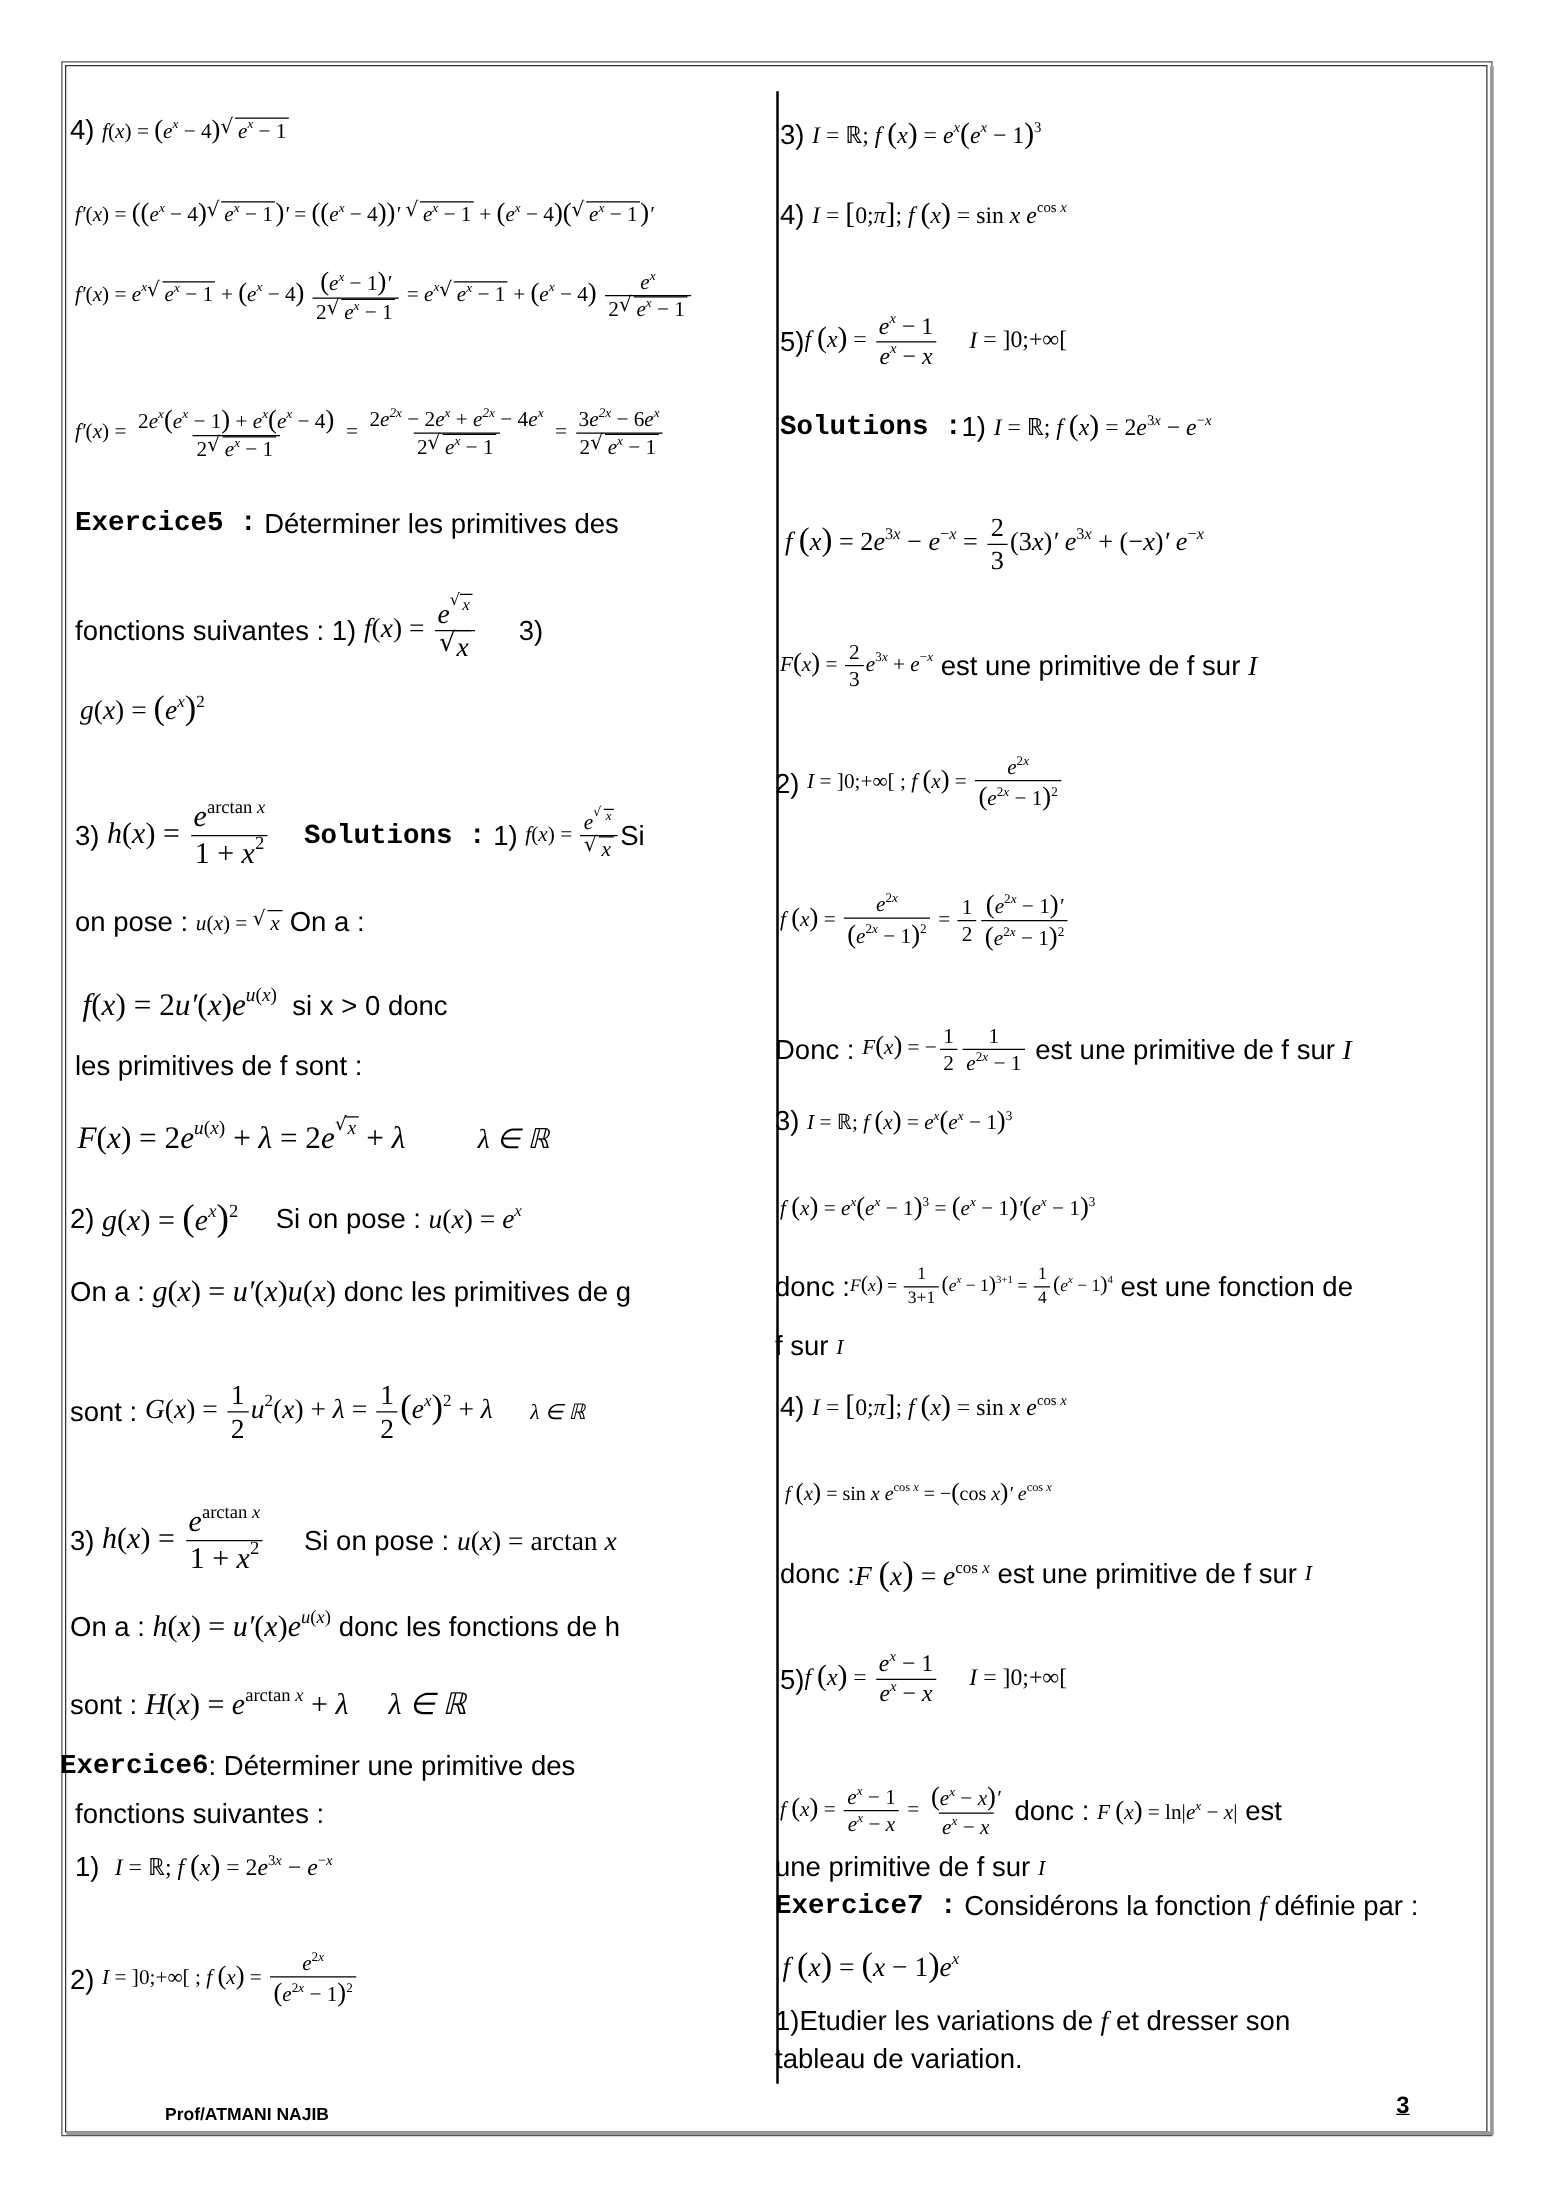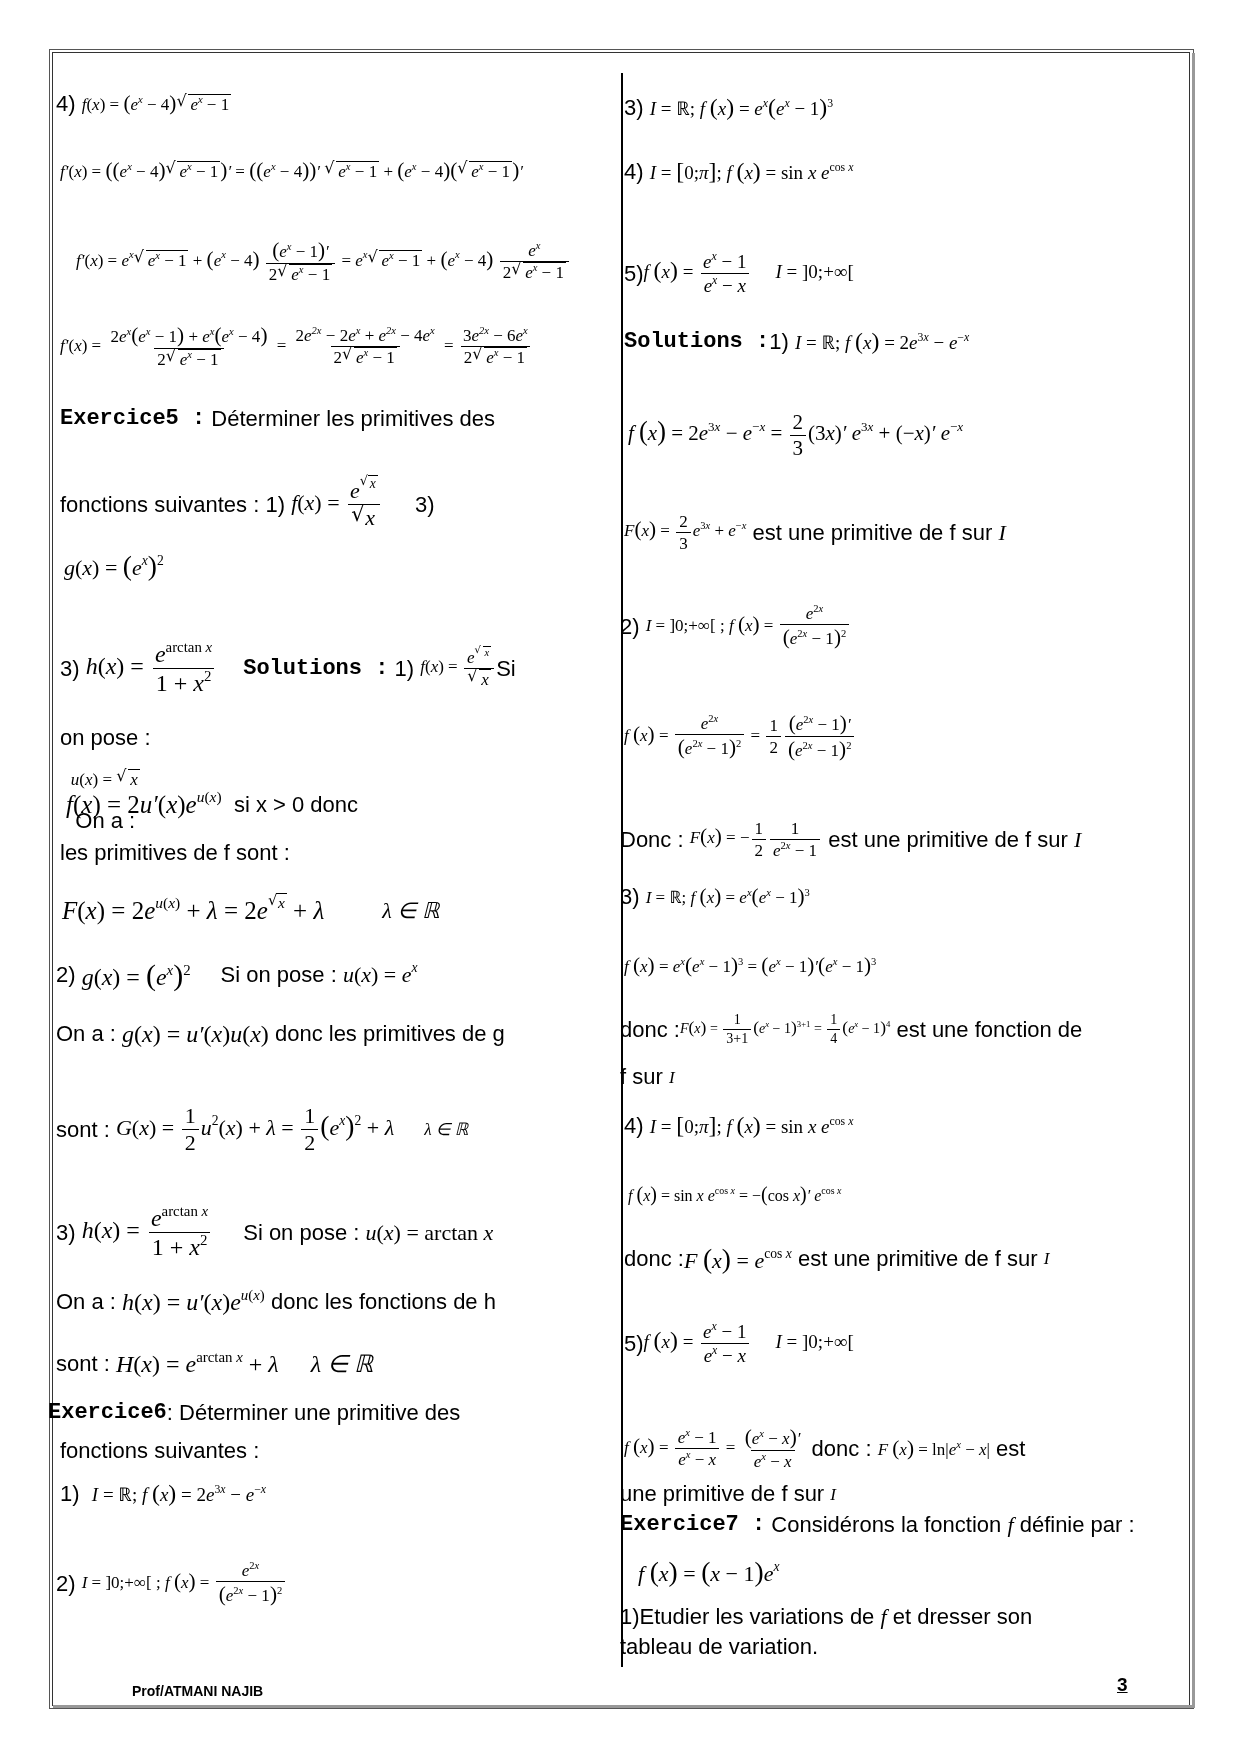--- a/index.html
+++ b/index.html
@@ -42,21 +42,21 @@
       f<span class="u">(</span>x<span class="u">) = </span><span class="paren">(</span>e<sup>x</sup><span class="u"> − 4</span><span class="paren">)</span><span class="sqrt"><span class="rad">√</span><span class="under">e<sup>x</sup><span class="u"> − 1</span></span></span>
     </span>
   </div>
 
   <div class="line" style="left:60px;top:160px;">
     <span class="m sm">
       f′<span class="u">(</span>x<span class="u">) = </span><span class="paren">((</span>e<sup>x</sup><span class="u"> − 4</span><span class="paren">)</span><span class="sqrt"><span class="rad">√</span><span class="under">e<sup>x</sup><span class="u"> − 1</span></span></span><span class="paren">)</span>′<span class="u"> = </span><span class="paren">((</span>e<sup>x</sup><span class="u"> − 4</span><span class="paren">))</span>′ <span class="sqrt"><span class="rad">√</span><span class="under">e<sup>x</sup><span class="u"> − 1</span></span></span><span class="u"> + </span><span class="paren">(</span>e<sup>x</sup><span class="u"> − 4</span><span class="paren">)(</span><span class="sqrt"><span class="rad">√</span><span class="under">e<sup>x</sup><span class="u"> − 1</span></span></span><span class="paren">)</span>′
     </span>
   </div>
 
-  <div class="line" style="left:60px;top:240px;margin-left:16px;">
+  <div class="line" style="left:60px;top:215px;">
     <span class="m sm">
       f′<span class="u">(</span>x<span class="u">) = </span>e<sup>x</sup><span class="sqrt"><span class="rad">√</span><span class="under">e<sup>x</sup><span class="u"> − 1</span></span></span><span class="u"> + </span><span class="paren">(</span>e<sup>x</sup><span class="u"> − 4</span><span class="paren">)</span>
       <span class="frac">
           <span class="num"><span class="paren">(</span>e<sup>x</sup><span class="u"> − 1</span><span class="paren">)</span>′</span>
           <span class="den"><span class="u">2</span><span class="sqrt"><span class="rad">√</span><span class="under">e<sup>x</sup><span class="u"> − 1</span></span></span></span>
         </span>
       <span class="u"> = </span>e<sup>x</sup><span class="sqrt"><span class="rad">√</span><span class="under">e<sup>x</sup><span class="u"> − 1</span></span></span><span class="u"> + </span><span class="paren">(</span>e<sup>x</sup><span class="u"> − 4</span><span class="paren">)</span>
       <span class="frac">
           <span class="num">e<sup>x</sup></span>
           <span class="den"><span class="u">2</span><span class="sqrt"><span class="rad">√</span><span class="under">e<sup>x</sup><span class="u"> − 1</span></span></span></span>
@@ -108,21 +108,21 @@
           <span class="den"><span class="u">1 + </span>x<sup class="u">2</sup></span>
         </span></span>
     <span style="margin-left:26px" class="b">Solutions :</span>&nbsp;<span>1)</span>&nbsp;
     <span class="m sm">f<span class="u">(</span>x<span class="u">) = </span><span class="frac">
           <span class="num">e<sup><span class="sqrt" style="padding-left:8px"><span class="rad">√</span><span class="under" style="border-top-width:1px">x</span></span></sup></span>
           <span class="den"><span class="sqrt"><span class="rad">√</span><span class="under">x</span></span></span>
         </span></span>
     <span>Si</span>
   </div>
 
-  <div class="line" style="left:60px;top:727px;flex-direction:column;">
+  <div class="line" style="left:60px;top:727px;">
     <span>on pose :</span>&nbsp;
     <span class="m sm">u<span class="u">(</span>x<span class="u">) = </span><span class="sqrt"><span class="rad">√</span><span class="under">x</span></span></span>&nbsp;
     <span>On a :</span>
   </div>
 
   <div class="line" style="left:66px;top:792px;">
     <span class="m" style="font-size:25px">f<span class="u">(</span>x<span class="u">) = 2</span>u′<span class="u">(</span>x<span class="u">)</span>e<sup>u<span class="u">(</span>x<span class="u">)</span></sup></span>&nbsp;&nbsp;
     <span>si x &gt; 0  donc</span>
   </div>
 
@@ -338,21 +338,21 @@
   </div>
 
   <div class="line" style="left:620px;top:1483px;">
     <span>une primitive de f sur</span>&nbsp;<span class="m sm">I</span>
   </div>
 
   <div class="line" style="left:620px;top:1514px;">
     <span class="b">Exercice7 :</span>&nbsp;<span>Considérons la fonction</span>&nbsp;<span class="m">f</span>&nbsp;<span>définie par :</span>
   </div>
 
-  <div class="line" style="left:626px;top:1558px;margin-left:12px;">
+  <div class="line" style="left:626px;top:1558px;">
     <span class="m">f<span class="u"> </span><span class="paren">(</span>x<span class="paren">)</span><span class="u"> = </span><span class="paren">(</span>x<span class="u"> − 1</span><span class="paren">)</span>e<sup>x</sup></span>
   </div>
 
   <div class="line" style="left:620px;top:1606px;">
     <span>1)Etudier les variations de</span>&nbsp;<span class="m">f</span>&nbsp;<span>et dresser son</span>
   </div>
   <div class="line" style="left:620px;top:1636px;">
     <span>tableau de variation.</span>
   </div>
 </div>

